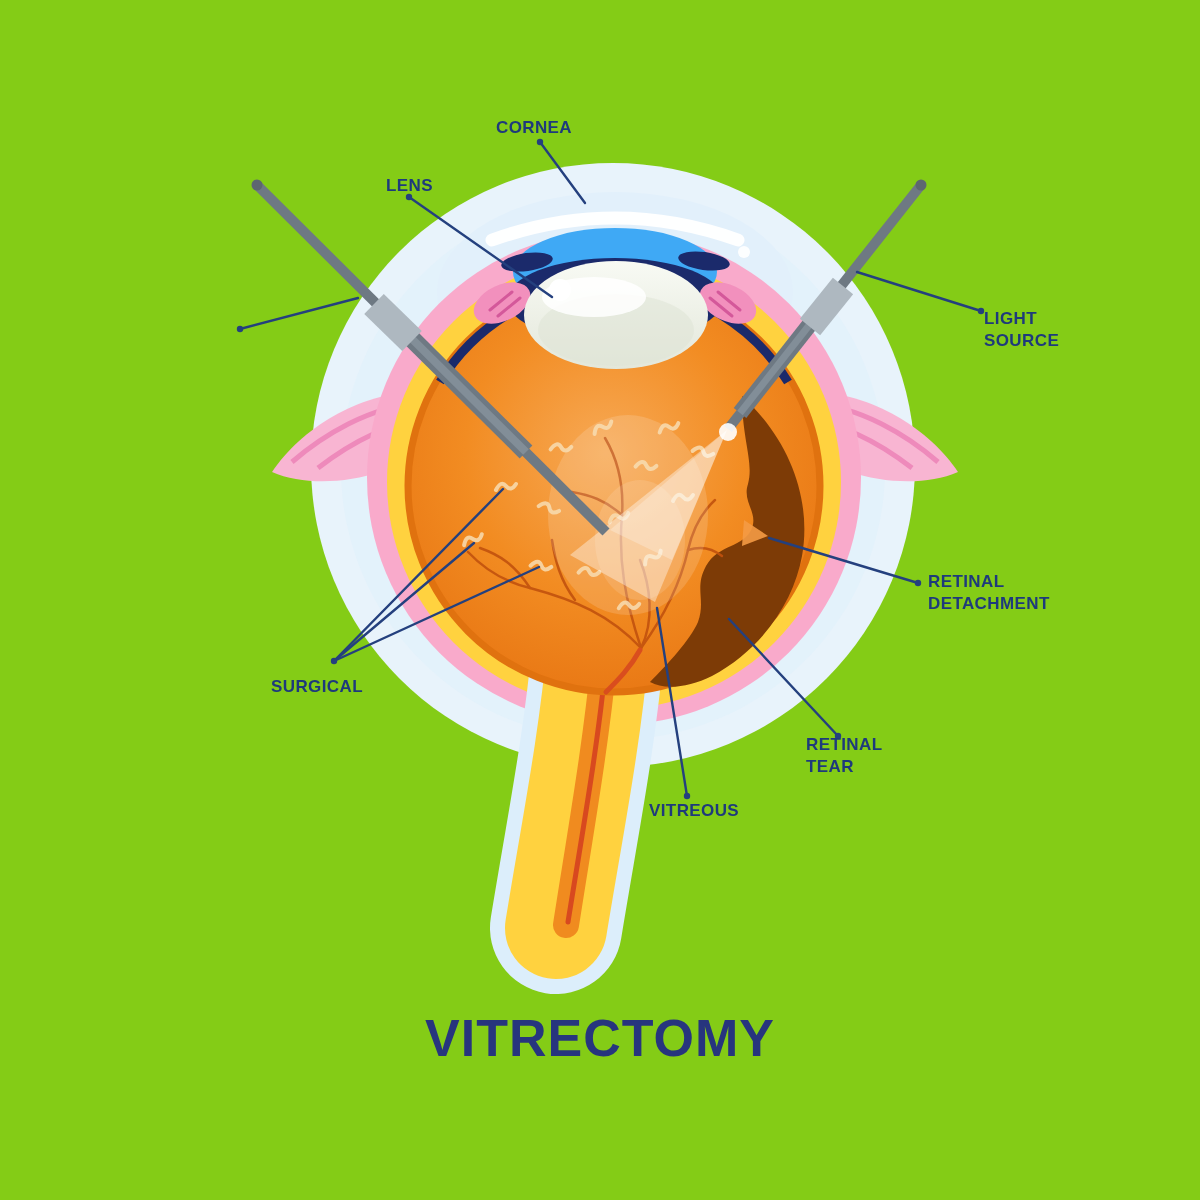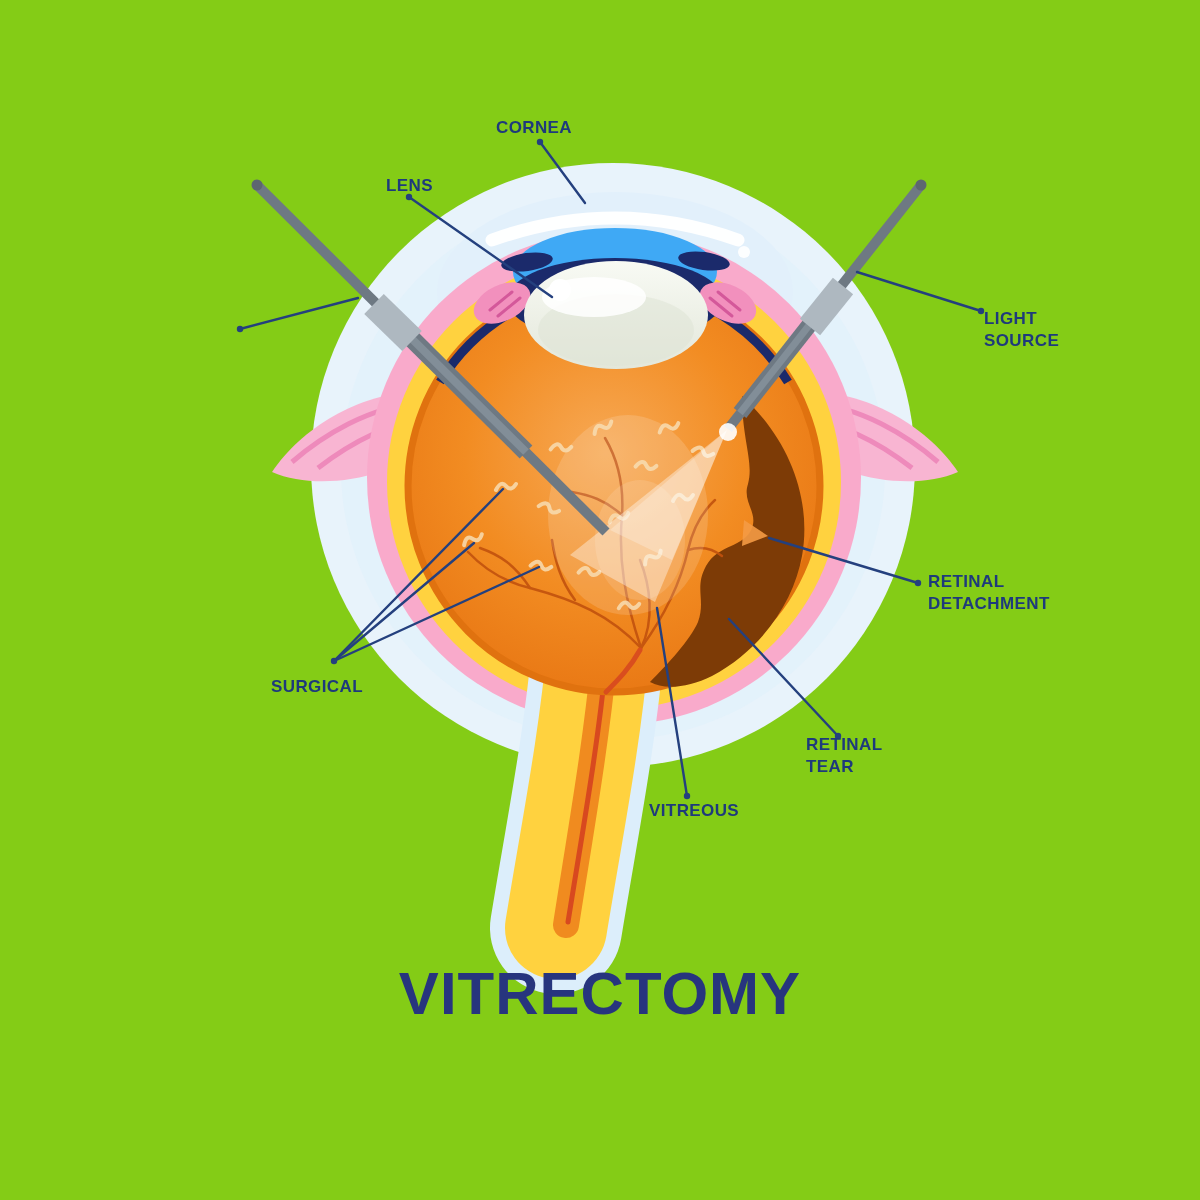--- a/index.html
+++ b/index.html
@@ -2,22 +2,22 @@
 <html><head>
 <meta charset="utf-8">
 <style>
   html,body{margin:0;padding:0;background:#ffffff;}
   .canvas{position:relative;width:1200px;height:1200px;background:#84cc16;overflow:hidden;
           font-family:"Liberation Sans",sans-serif;}
   .illustration{position:absolute;left:0;top:0;width:1200px;height:1200px;}
   .label{position:absolute;font-weight:700;font-size:17px;line-height:1.3;color:#1e3a7c;
          letter-spacing:.4px;white-space:pre-line;}
   .label.center{text-align:center;}
-  .title{position:absolute;left:0;right:0;top:959px;text-align:center;
-         font-size:60px;font-weight:800;color:#27357e;letter-spacing:1px;}
+  .title{position:absolute;left:0;right:0;top:1008px;text-align:center;
+         font-size:52px;font-weight:800;color:#27357e;letter-spacing:1px;}
 </style>
 </head>
 <body>
 
 <div class="canvas">
 
   <svg class="illustration" viewBox="0 0 1200 1200">
     <defs>
       <radialGradient id="vitreousGrad" cx="48%" cy="42%" r="62%">
         <stop offset="0%" stop-color="#f7a955"></stop>

